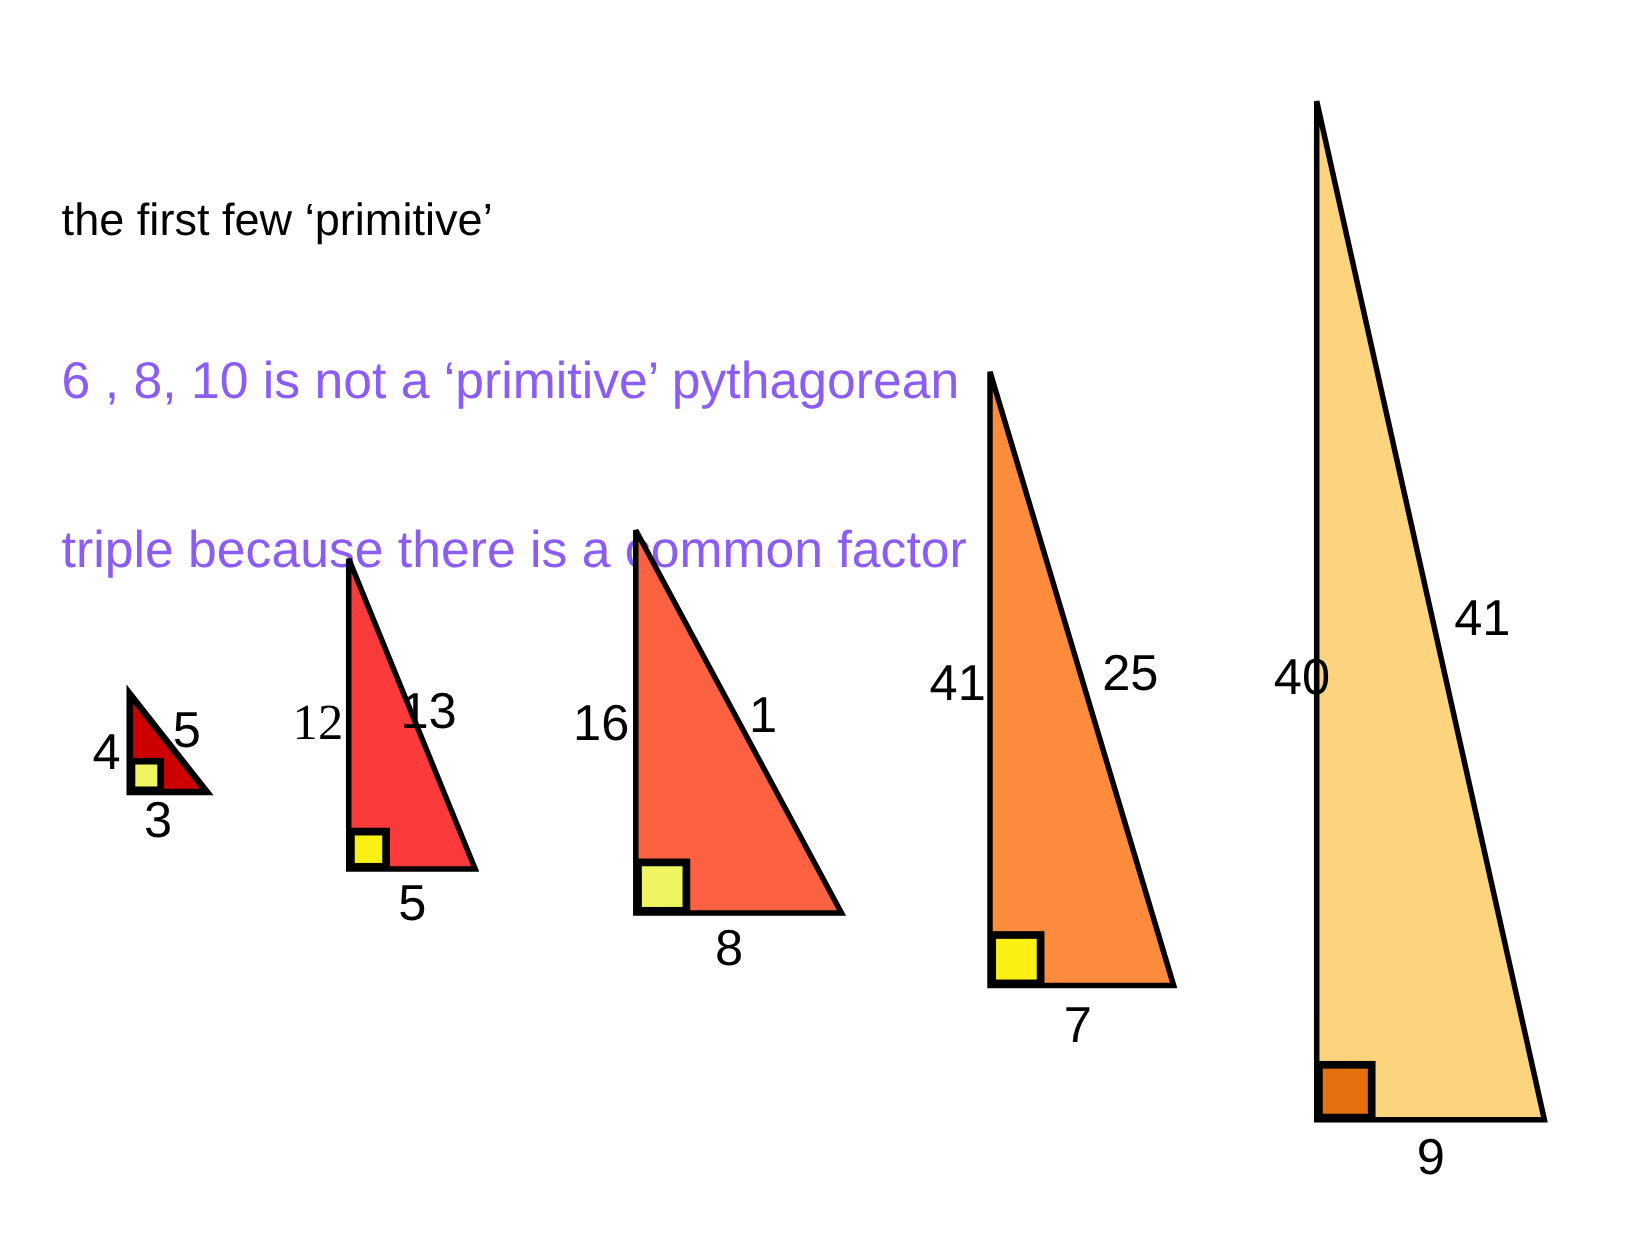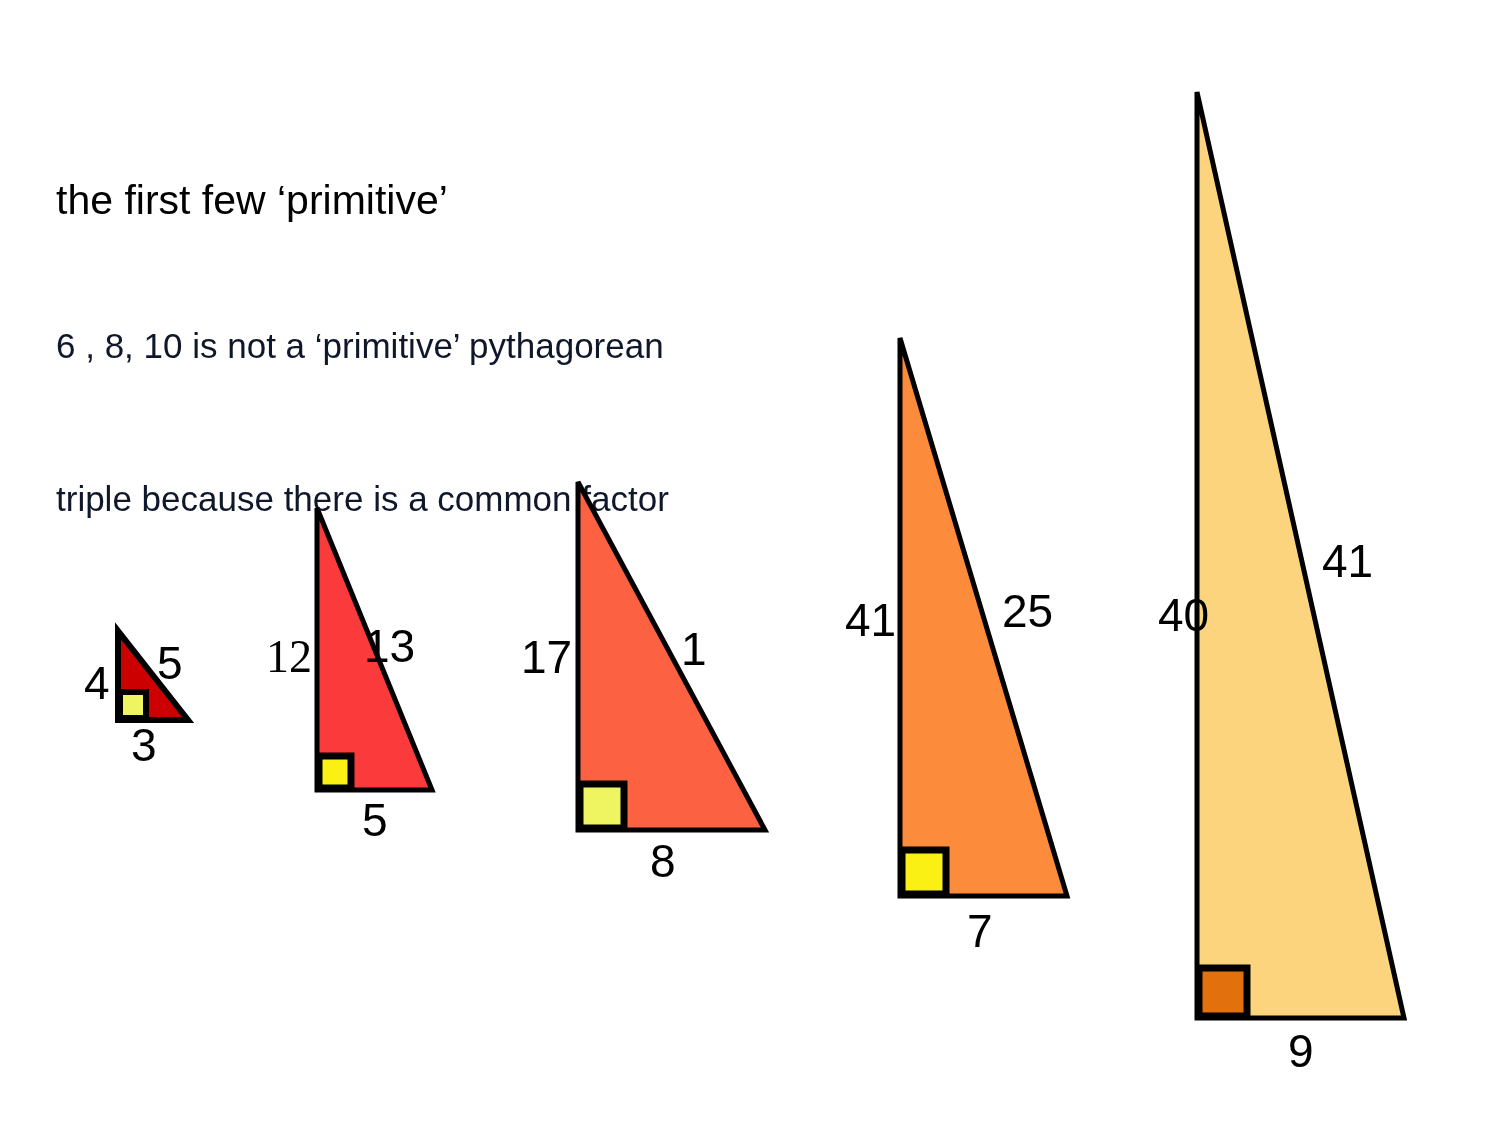--- a/index.html
+++ b/index.html
@@ -21,23 +21,23 @@
     top: 58px;
     font-size: 41px;
     line-height: 57px;
     color: #000000;
     white-space: pre;
   }
   .body-block {
     position: absolute;
     left: 56px;
     top: 218px;
-    font-size: 35px;
+    font-size: 47px;
     line-height: 51px;
-    color: #0f172a;
+    color: #8b5cf6;
     white-space: pre;
   }
   .tri-svg {
     position: absolute;
     left: 0;
     top: 0;
     width: 1500px;
     height: 1125px;
     pointer-events: none;
   }
@@ -86,21 +86,21 @@
       </g>
     </svg>
 
   <div id="labels-layer">
       <div class="side-label" style="left: 84px; top: 660px;">4</div>
       <div class="side-label" style="left: 131px; top: 722px;">3</div>
       <div class="side-label" style="left: 157px; top: 640px;">5</div>
       <div class="side-label" style="left: 266px; top: 634px; font-family: Liberation Serif, serif;">12</div>
       <div class="side-label" style="left: 362px; top: 797px;">5</div>
       <div class="side-label" style="left: 364px; top: 623px;">13</div>
-      <div class="side-label" style="left: 521px; top: 634px;">17</div>
+      <div class="side-label" style="left: 521px; top: 634px;">16</div>
       <div class="side-label" style="left: 650px; top: 838px;">8</div>
       <div class="side-label" style="left: 681px; top: 626px;">1</div>
       <div class="side-label" style="left: 845px; top: 597px;">41</div>
       <div class="side-label" style="left: 967px; top: 908px;">7</div>
       <div class="side-label" style="left: 1002px; top: 588px; text-align: center;">25</div>
       <div class="side-label" style="left: 1142px; top: 592px; margin-left: 16px;">40</div>
       <div class="side-label" style="left: 1288px; top: 1028px;">9</div>
       <div class="side-label" style="left: 1322px; top: 538px;">41</div>
     </div>
 

